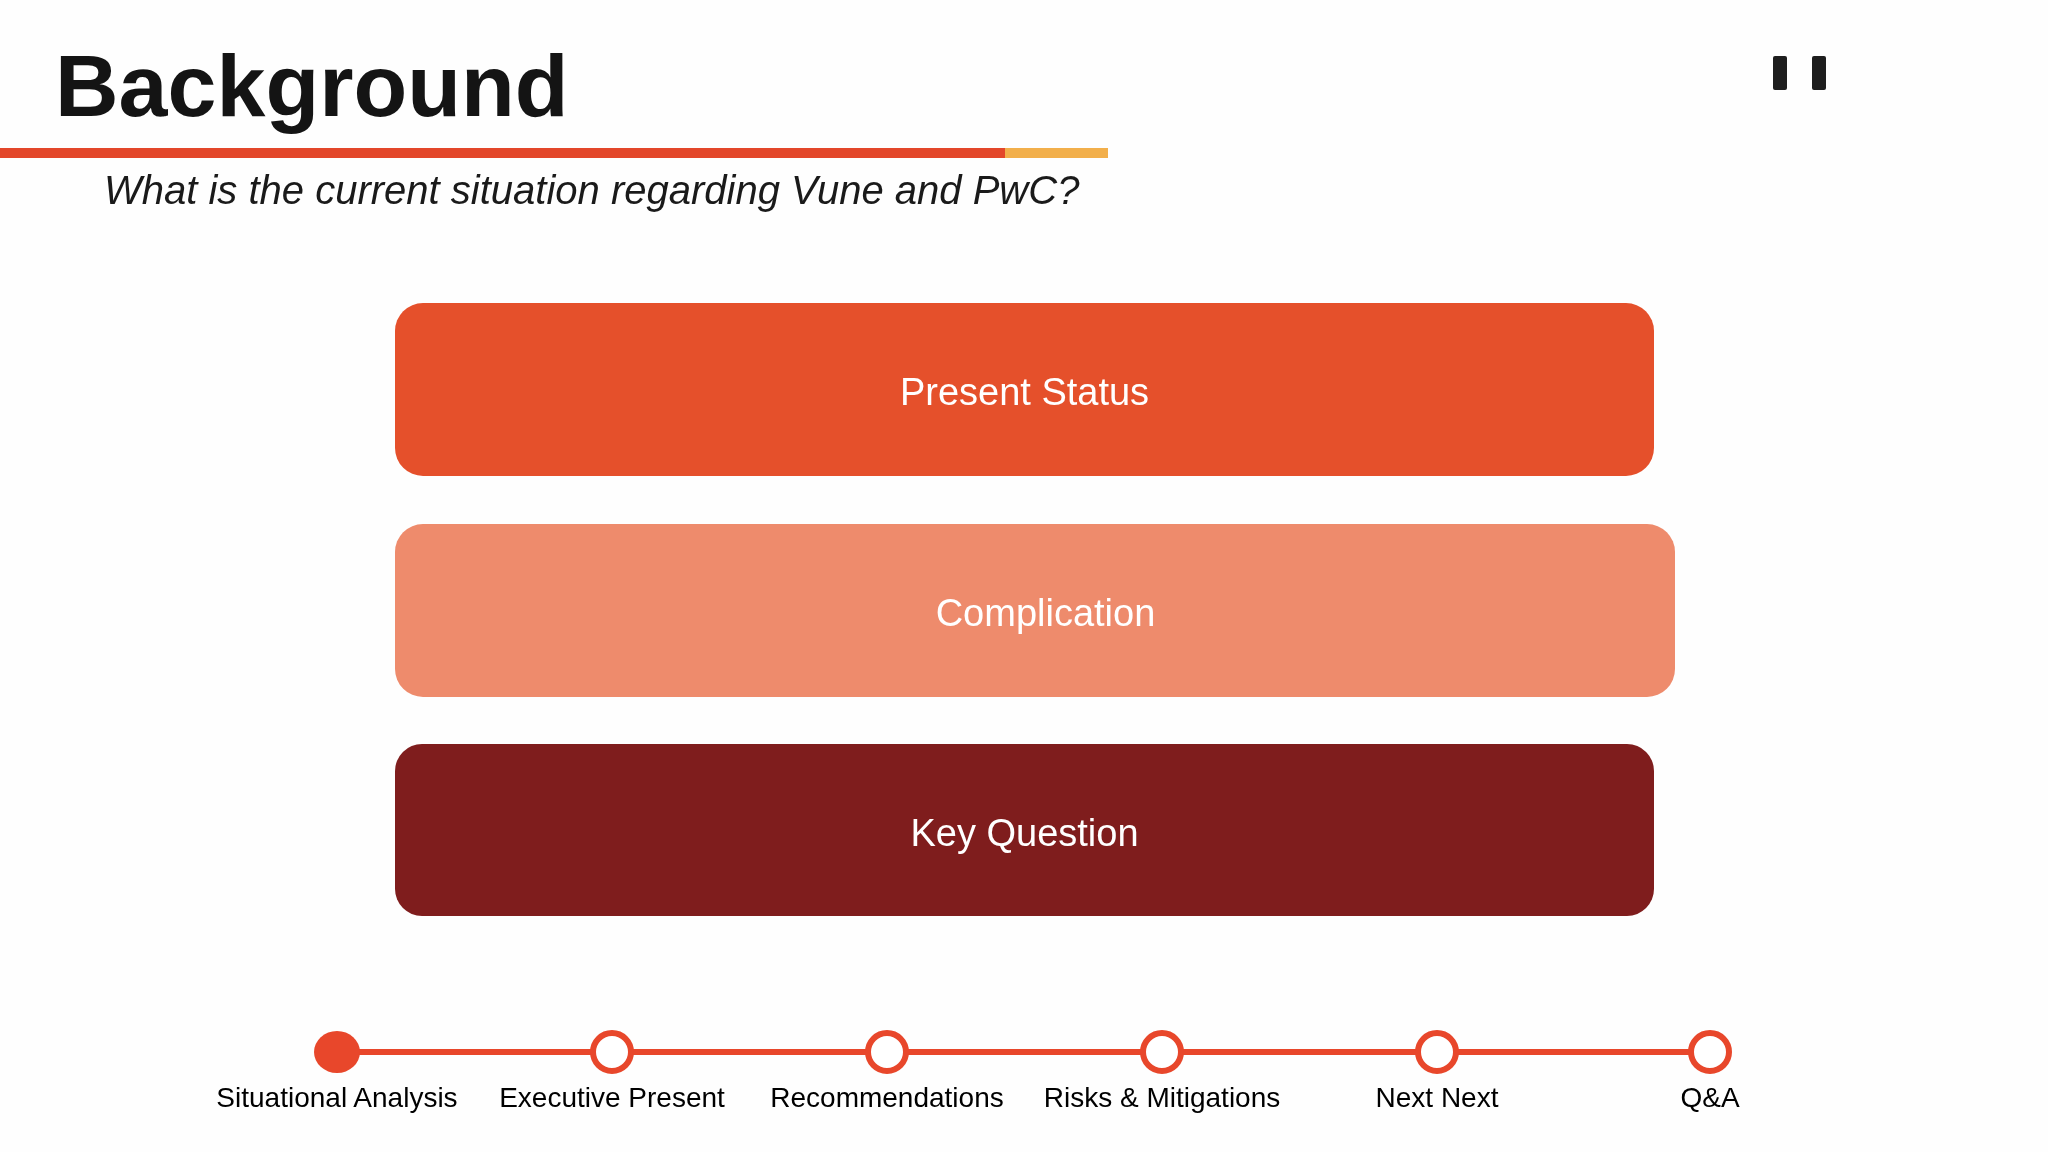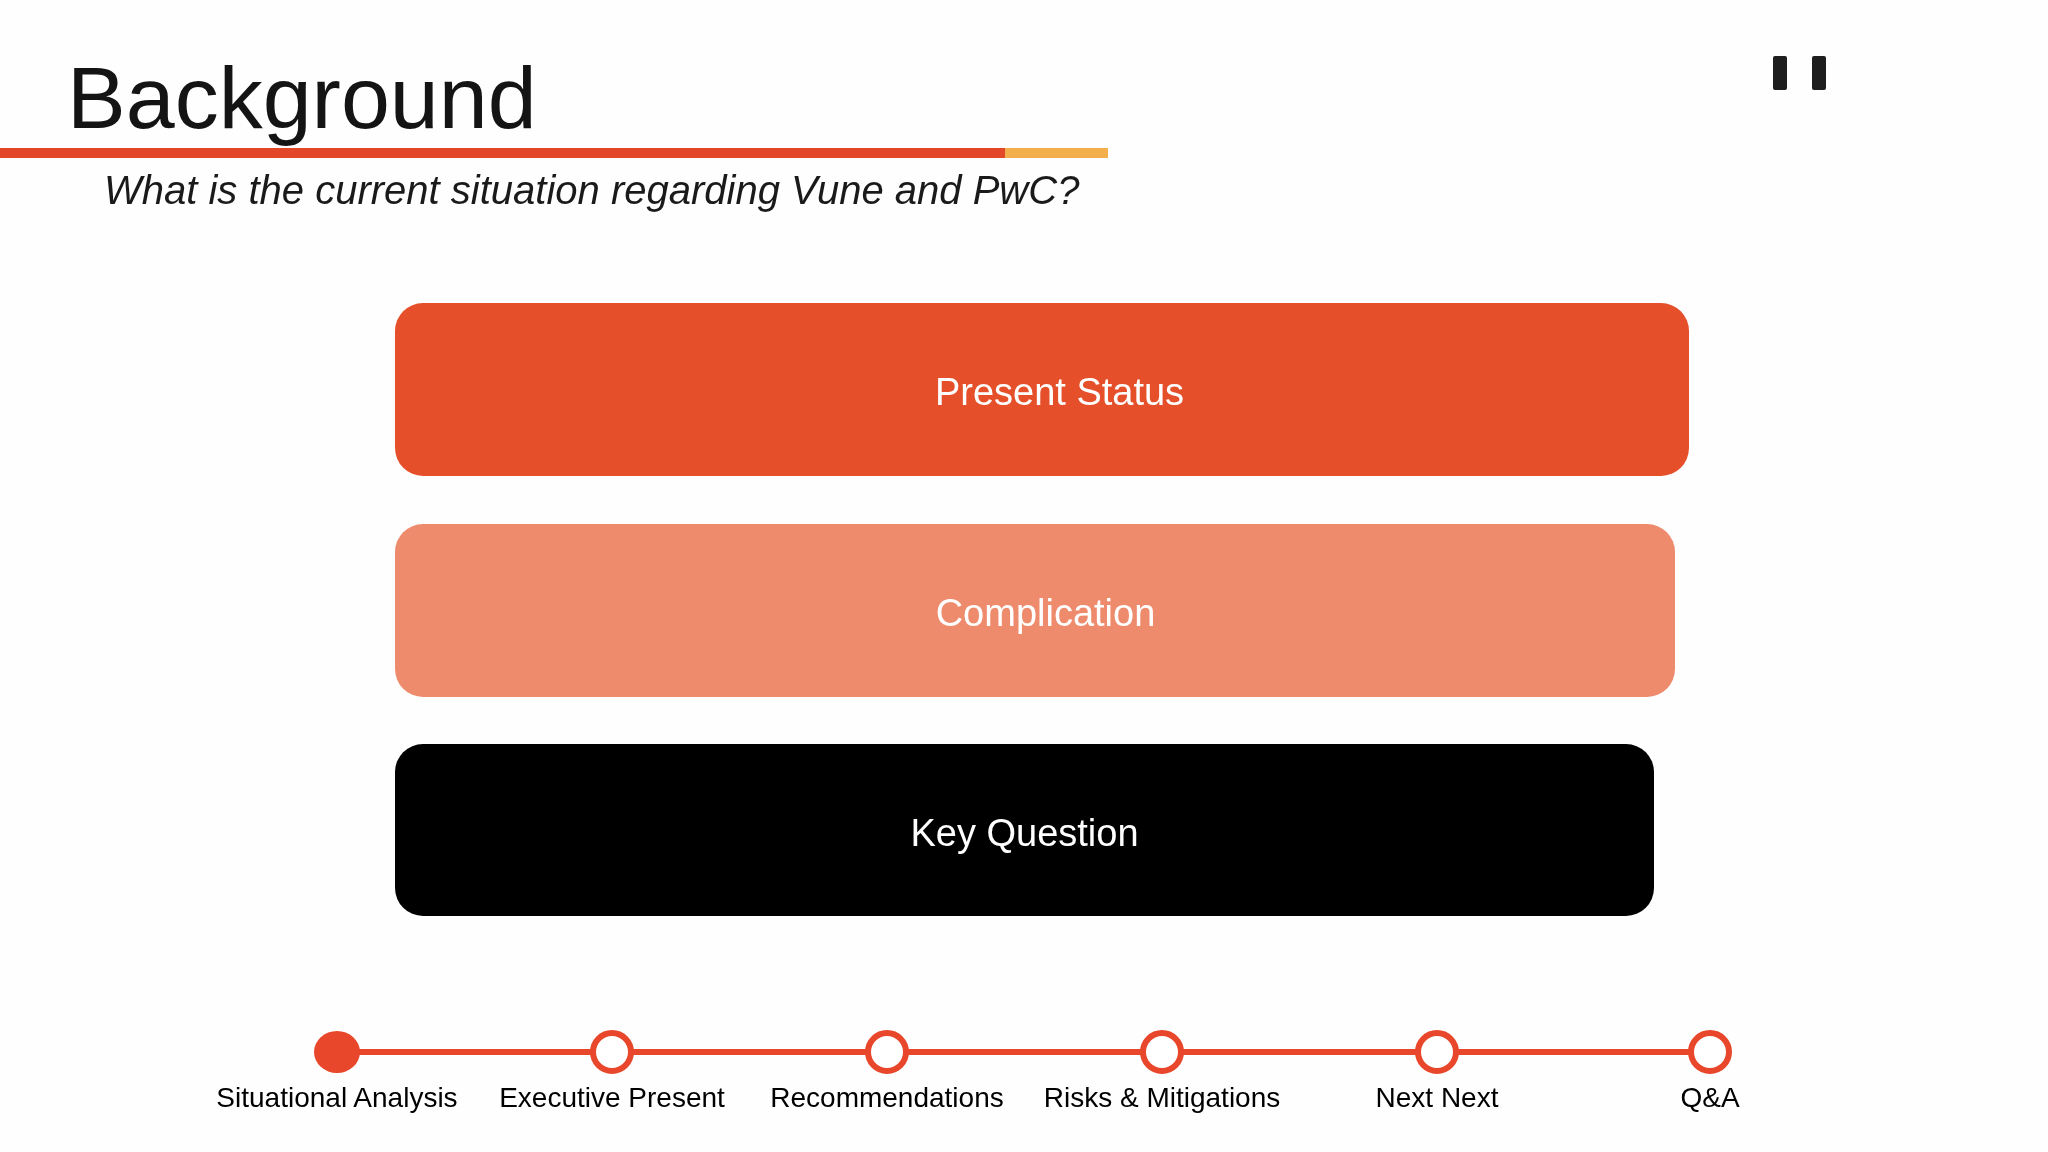--- a/index.html
+++ b/index.html
@@ -14,23 +14,23 @@
     height: 1152px;
     background: #fefefe;
     overflow: hidden;
   }
 
   
   .title {
     position: absolute;
     left: 55px;
     top: 35px;
-    margin: 12px;
+    margin: 0;
     font-size: 88px;
-    font-weight: 400;
+    font-weight: 700;
     color: #141414;
     letter-spacing: 0px;
     line-height: 1.15;
   }
   .accent-line {
     position: absolute;
     left: 0;
     top: 148px;
     height: 10px;
     width: 1108px;
@@ -83,21 +83,21 @@
     align-items: center;
     justify-content: center;
   }
   .scqa-box .box-label {
     color: #ffffff;
     font-size: 38px;
     font-weight: 400;
     transform: translateY(3px);
     white-space: nowrap;
   }
-  .box-0 { top: 303px; padding-left: 35px; }
+  .box-0 { top: 303px; }
   .box-1 { top: 524px; }
   .box-2 { top: 744px; height: 172px; }
 
   
   .tl-line {
     position: absolute;
     left: 337px;
     top: 1049px;
     width: 1373px;
     height: 6px;
@@ -167,21 +167,21 @@
   </div>
 
   <div class="scqa-box box-0" style="background-color: rgb(229, 80, 43);">
     <span class="box-label">Present Status</span>
   </div>
 
   <div class="scqa-box box-1" style="background-color: rgb(238, 139, 108); padding-left: 21px;">
     <span class="box-label">Complication</span>
   </div>
 
-  <div class="scqa-box box-2" style="background-color: #000000;">
+  <div class="scqa-box box-2" style="background-color: #7f1d1d; border-radius: 27px;">
     <span class="box-label">Key Question</span>
   </div>
 
   <div class="tl-line" style="background-color: rgb(232, 71, 43);"></div>
 
   <div class="tl-item tl-0">
     <span class="dot filled"></span>
     <span class="tl-label">Situational Analysis</span>
   </div>
 

